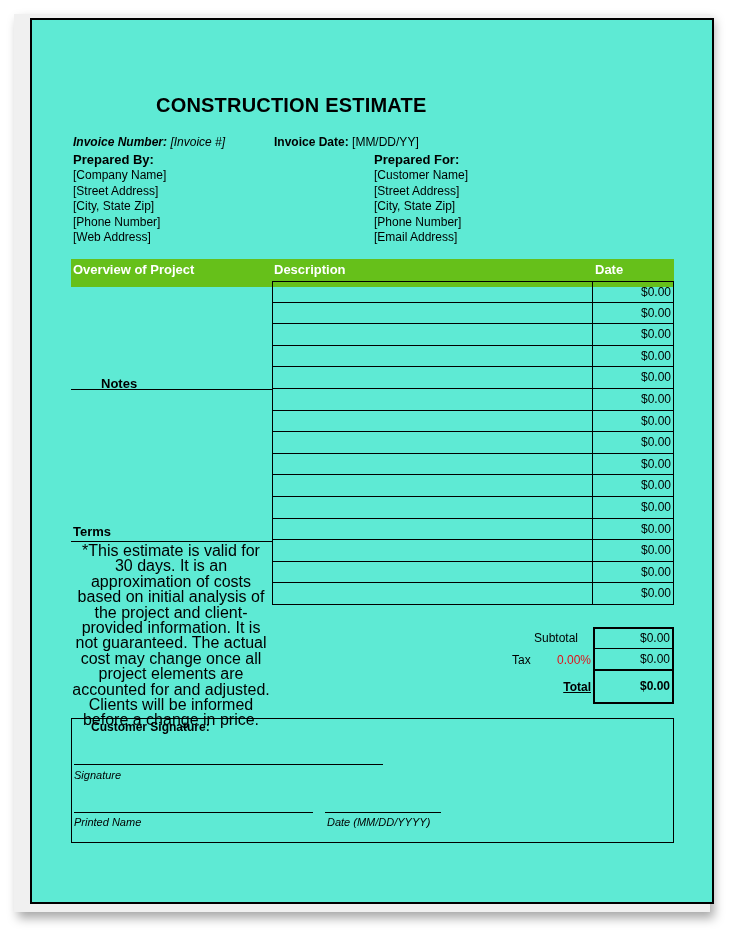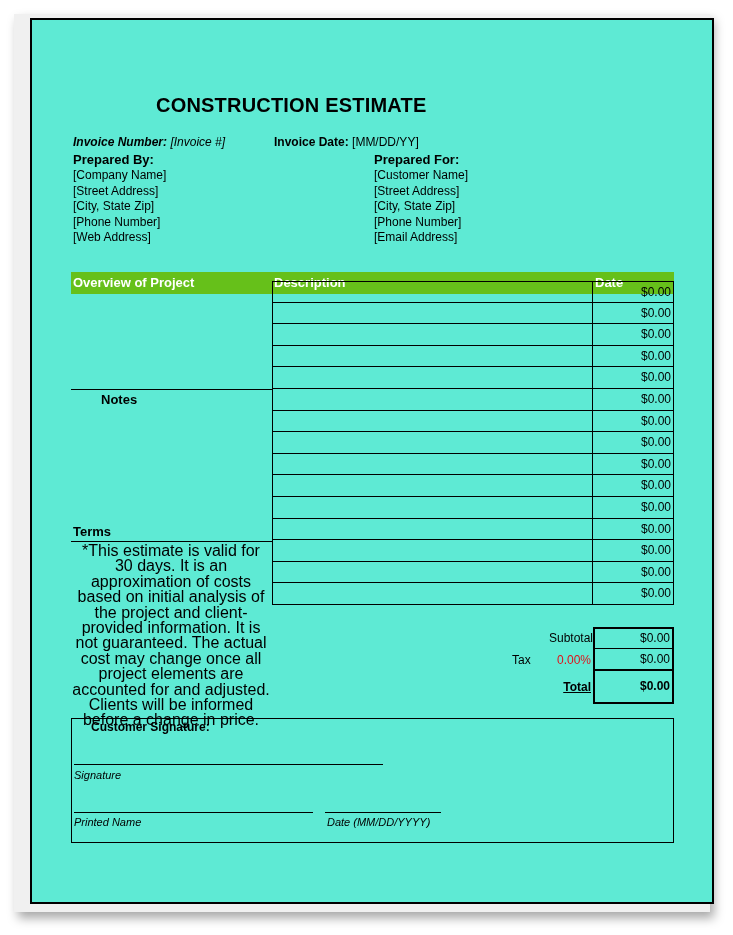--- a/index.html
+++ b/index.html
@@ -18,21 +18,21 @@
   .abs { position: absolute; }
   .title { left: 124px; top: 74px; font-size: 20px; font-weight: bold; letter-spacing: 0.2px; }
   .logo {
     left: 511px; top: 45px; width: 100px; height: 91px; background: #808080;
     color: #fff; font-weight: bold; font-size: 22px; display: flex; align-items: center; justify-content: center;
   }
   .small { font-size: 12px; line-height: 15.5px; }
   .bold { font-weight: bold; }
   .hdr13 { font-size: 13px; font-weight: bold; }
   .table-header {
-    left: 39px; top: 252px; width: 603px; height: 22px; background: #66c01a; color: #fff;
+    left: 39px; top: 239px; width: 603px; height: 28px; background: #66c01a; color: #fff;
     font-size: 13px; font-weight: bold;
   }
   .table-header span { position: absolute; top: 3px; }
   .grid { left: 240px; top: 261px; width: 402px; }
   .grid .row { height: 21.6px; box-sizing: border-box; border-bottom: 1px solid #000; display: flex; }
   .grid .desc { width: 321px; border-left: 1px solid #000; border-right: 1px solid #000; box-sizing: border-box; }
   .grid .cost { flex: 1; text-align: right; font-size: 12px; padding-right: 2px; line-height: 21px; border-right: 1px solid #000; }
   .section-label { font-size: 13px; font-weight: bold; }
   .hline { background: #000; height: 1px; }
   .terms { left: 39px; top: 523px; width: 200px; text-align: center; font-size: 16px; line-height: 15.4px; }
@@ -145,31 +145,31 @@
       <div class="row">
         <div class="desc"></div>
         <div class="cost">$0.00</div>
       </div>
       <div class="row">
         <div class="desc"></div>
         <div class="cost">$0.00</div>
       </div>
     </div>
 
-  <div class="abs section-label" style="left:41px; top:372px;padding-left:28px;">Notes</div>
+  <div class="abs section-label" style="left:41px; top:356px;padding-left:28px;">Notes</div>
   <div class="abs hline" style="left:39px; top:369px; width:202px;"></div>
   <div class="abs" style="left:39px; top:371px; width:200px; height:130px;"></div>
 
   <div class="abs section-label" style="left:41px; top:504px;">Terms</div>
   <div class="abs hline" style="left:39px; top:521px; width:202px;"></div>
   <div class="abs terms">*This estimate is valid for 30 days. It is an approximation of costs based on initial analysis of the project and client-provided information. It is not guaranteed. The actual cost may change once all project elements are accounted for and adjusted. Clients will be informed before a change in price.</div>
 
   <div class="abs totals">
     <div class="trow" style="height:21px;">
-      <span style="position:absolute; right:81px;">Subtotal</span>
+      <span style="position:absolute; right:96px;">Subtotal</span>
       <span class="tval" style="border:2px solid #000; border-bottom:1px solid #000; height:22px; line-height:19px; top:0;">$0.00</span>
     </div>
     <div class="trow" style="height:21px; margin-top:1px;">
       <span style="position:absolute; left:10px;">Tax</span>
       <span style="position:absolute; right:83px; color:#e0121b;">0.00%</span>
       <span class="tval" style="border-left:2px solid #000; border-right:2px solid #000; border-bottom:1px solid #000; height:21px; line-height:20px; top:0;">$0.00</span>
     </div>
     <div class="trow" style="height:33px;">
       <span class="bold" style="position:absolute; right:83px;text-decoration:underline;">Total</span>
       <span class="tval bold" style="border:2px solid #000; border-top:1px solid #000; height:34px; line-height:31px; top:0;">$0.00</span>

